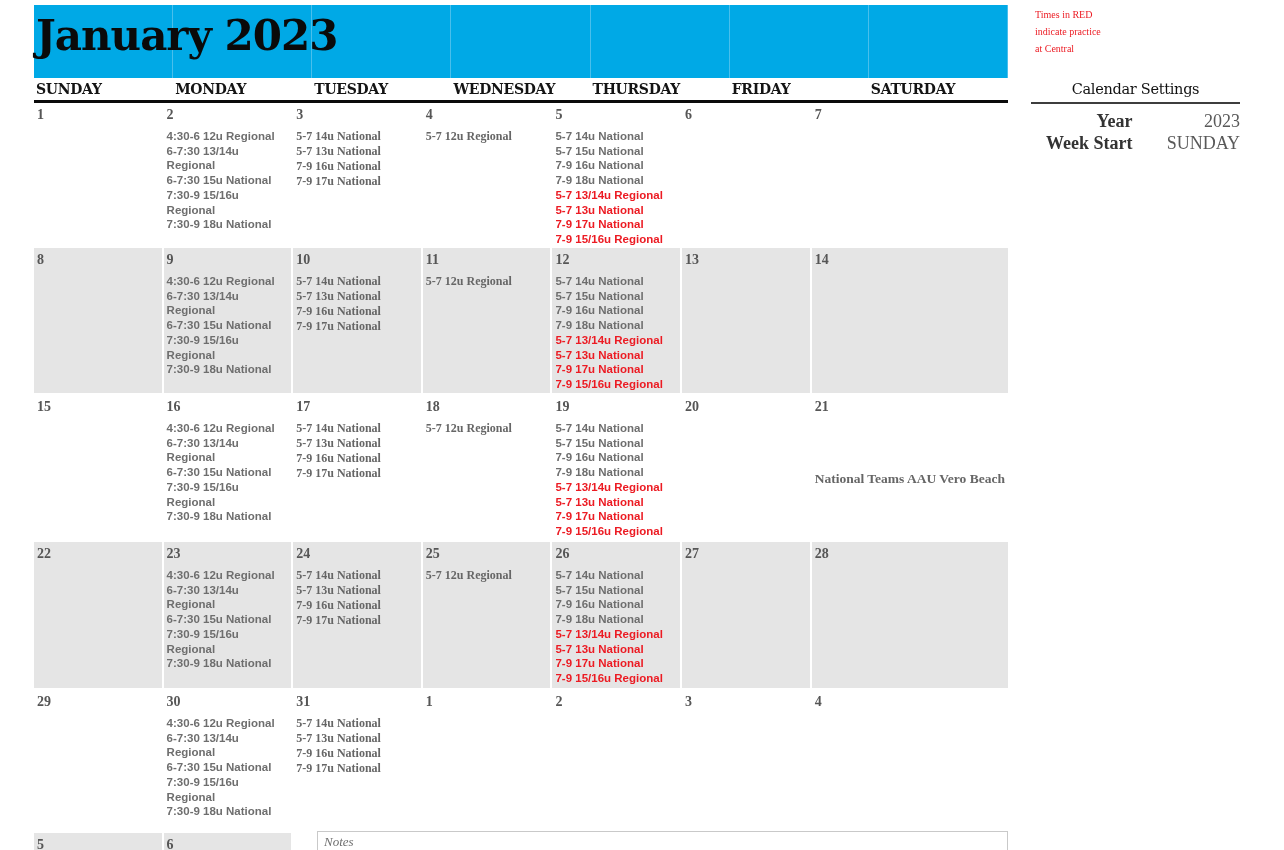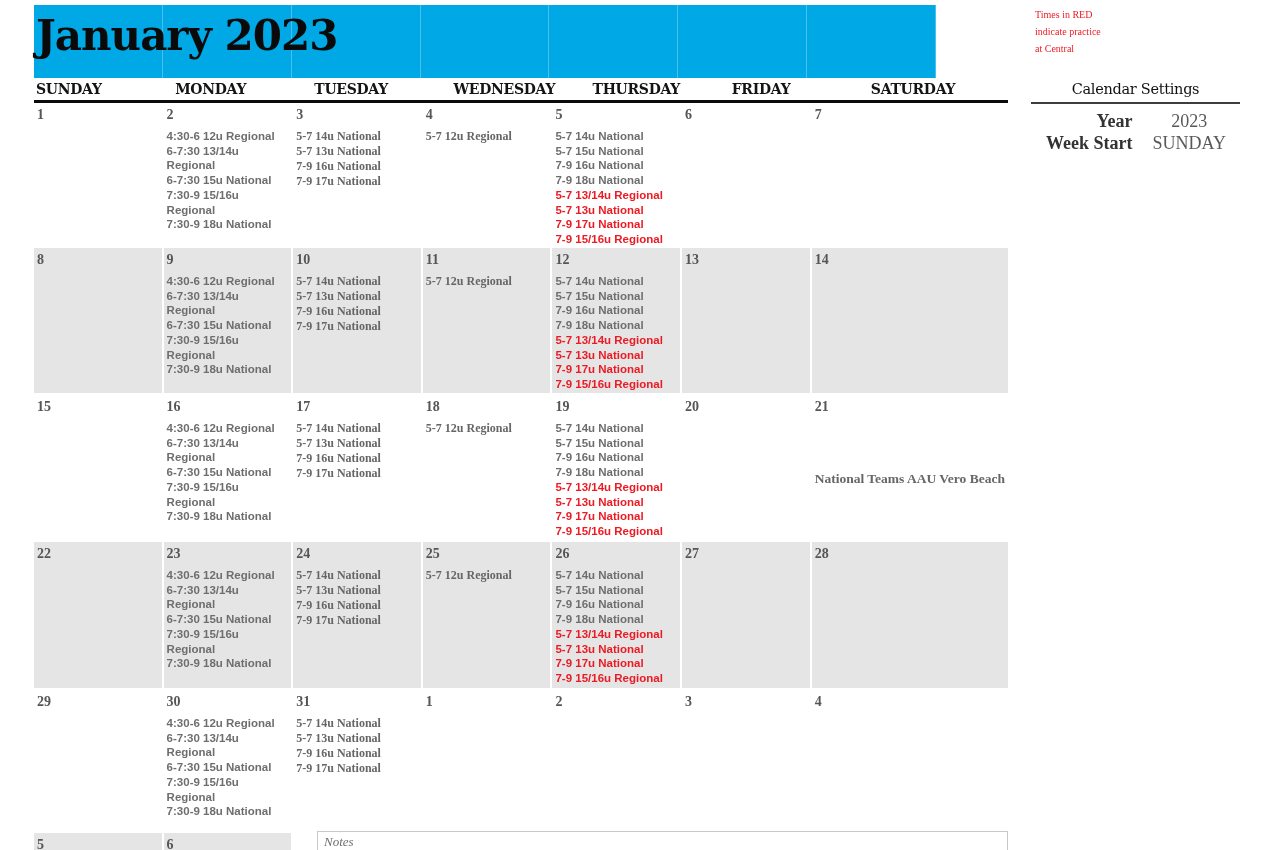--- a/index.html
+++ b/index.html
@@ -2,21 +2,21 @@
 <html><head>
 <meta charset="utf-8">
 <style>
   html,body{margin:0;padding:0;}
   body{
     width:1284px;height:850px;overflow:hidden;position:relative;
     background:#ffffff;font-family:"Liberation Sans",sans-serif;
   }
   
   .title-band{
-    position:absolute;left:34px;top:5px;width:902px;height:73px;
+    position:absolute;left:34px;top:5px;width:974px;height:73px;
     background:#00A9E6;
     background-image:repeating-linear-gradient(90deg,
       #00A9E6 0px, #00A9E6 calc(100%/7 - 1px),
       #49BfEC calc(100%/7 - 1px), #49BFEC calc(100%/7));
   }
   .title-band h1{
     margin:0;padding:8px 0 0 2px;
     font-family:"DejaVu Serif",serif;font-weight:bold;
     font-size:42px;line-height:1.1;color:#0a0a0a;letter-spacing:-1px;
   }
@@ -81,21 +81,21 @@
     text-align:center;letter-spacing:-0.3px;
   }
   .settings-rule{
     border:none;border-top:2px solid #3d3d3d;margin:5px 0 6px 0;
   }
   .settings-row{
     display:flex;gap:6px;line-height:22px;
     font-family:"Liberation Serif",serif;font-size:18px;
   }
   .settings-label{flex:1 1 50%;text-align:right;font-weight:bold;color:#333333;}
-  .settings-value{flex:1 1 50%;text-align:center;color:#595959;}
+  .settings-value{flex:1 1 50%;text-align:right;color:#595959;}
 </style>
 </head>
 <body>
 
 <div class="title-band">
   <h1>January 2023</h1>
 </div>
 
 <div class="weekday-row">
     <div class="weekday">SUNDAY</div>

